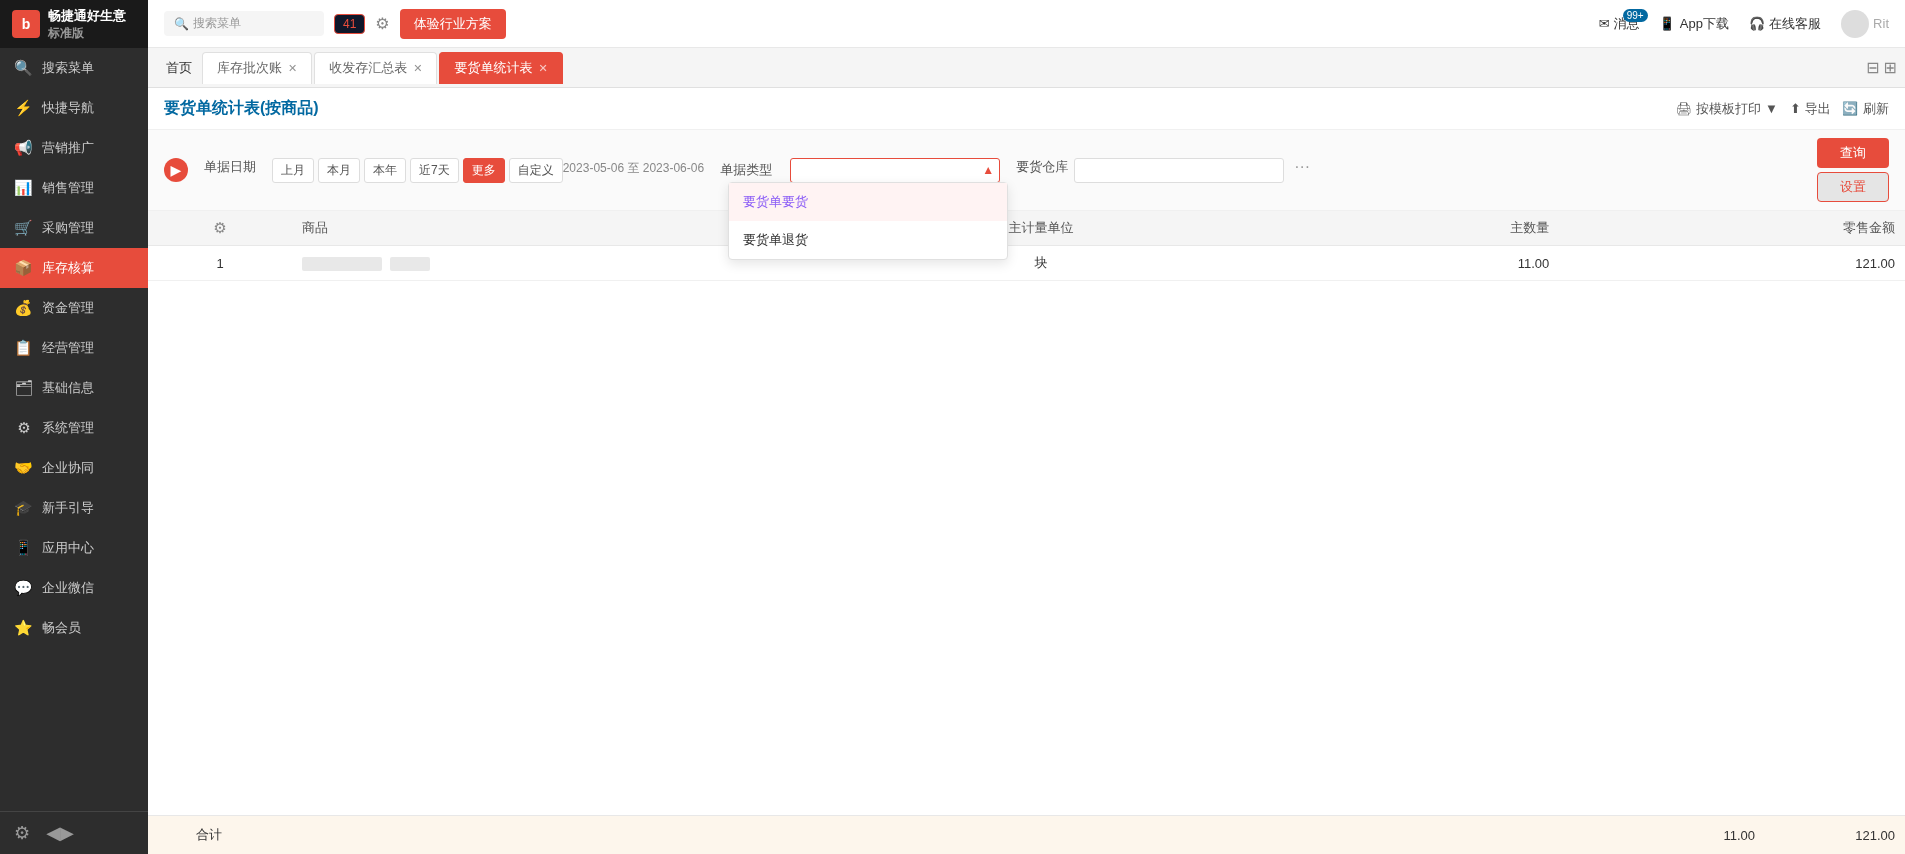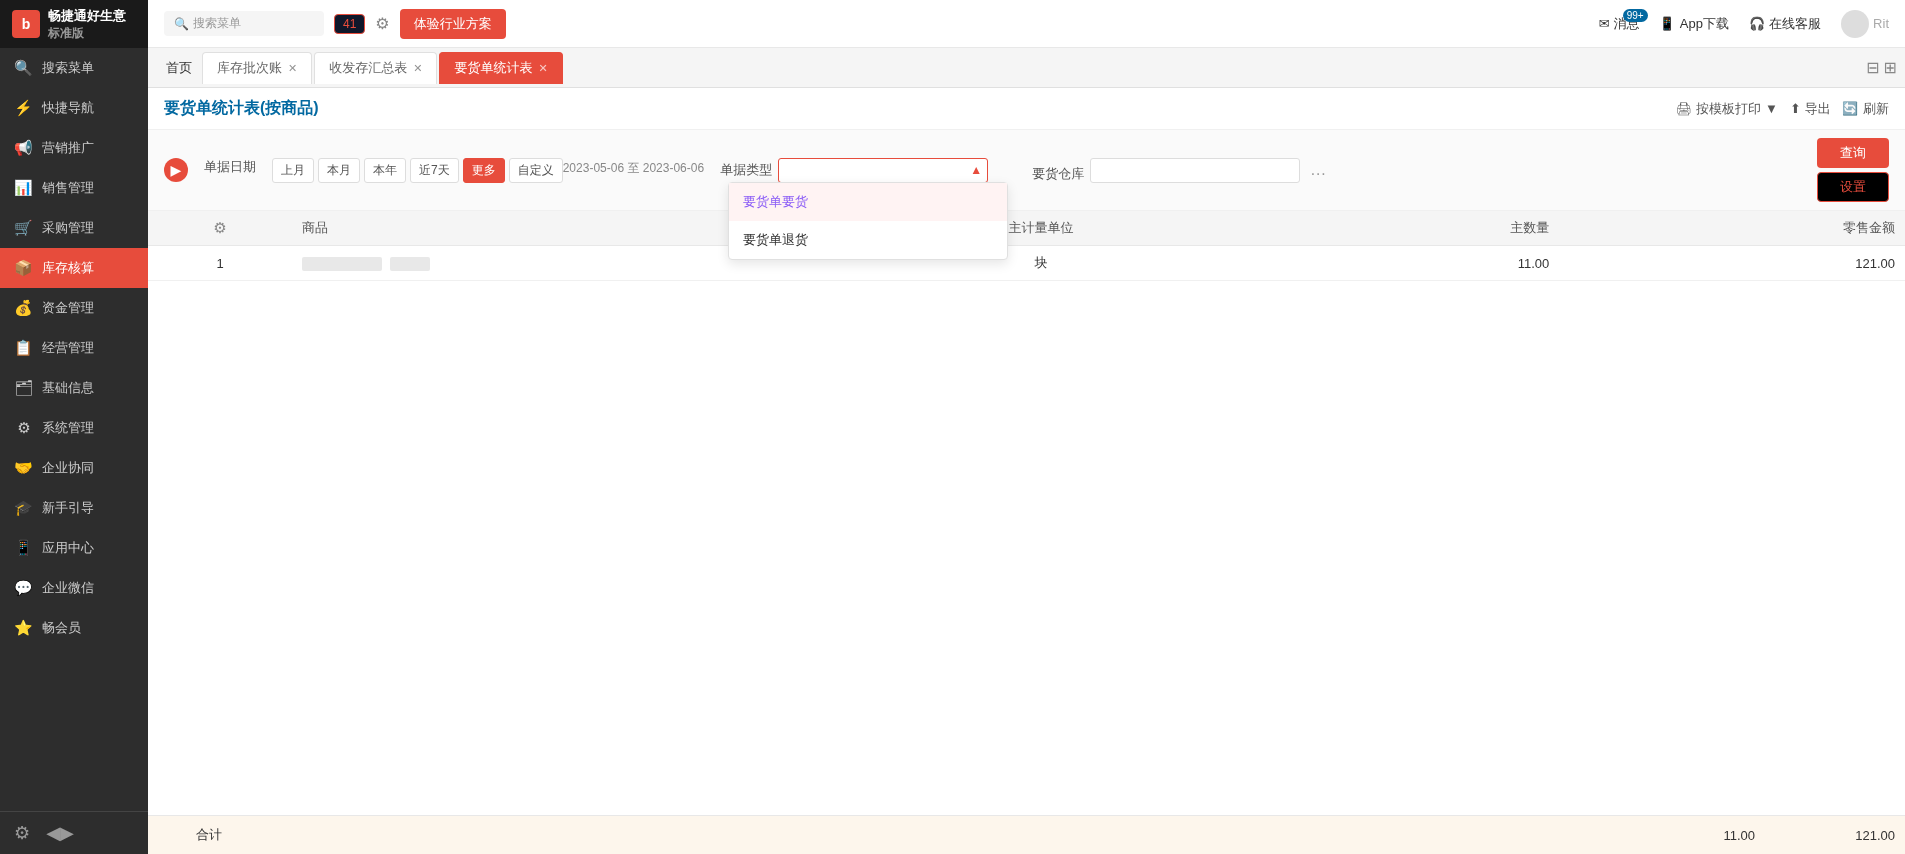--- a/index.html
+++ b/index.html
@@ -233,21 +233,21 @@
       background: #e74c3c;
       color: #fff;
       border-color: #e74c3c;
     }
     .date-range {
       font-size: 12px;
       color: #888;
       margin-top: 2px;
     }
     .filter-date-col { display: flex; flex-direction: row; }
-    .filter-type-group { display: flex; align-items: center; gap: 6px; }
+    .filter-type-group { display: flex; align-items: center; gap: 18px; }
     .filter-select {
       border: 1px solid #e74c3c;
       border-radius: 3px;
       padding: 4px 24px 4px 8px;
       font-size: 13px;
       color: #333;
       background: #fff;
       appearance: none;
       min-width: 180px;
       position: relative;
@@ -257,42 +257,42 @@
       display: flex;
       align-items: center;
     }
     .filter-select-wrap .chevron {
       position: absolute;
       right: 6px;
       color: #e74c3c;
       font-size: 12px;
       pointer-events: none;
     }
-    .filter-warehouse-group { display: flex; align-items: flex-end; gap: 6px; margin-left: 28px; }
+    .filter-warehouse-group { display: flex; align-items: flex-start; gap: 6px; }
     .filter-warehouse-input {
       border: 1px solid #ddd;
       border-radius: 3px;
       padding: 4px 24px 4px 8px;
       font-size: 13px;
       color: #333;
       background: #fff;
       min-width: 160px;
     }
     .filter-dots { color: #999; font-size: 16px; cursor: pointer; margin-left: 4px; }
     .query-btn {
       background: #e74c3c;
       color: #fff;
       border: none;
       border-radius: 4px;
       padding: 6px 18px;
       font-size: 13px;
       cursor: pointer;
     }
     .set-btn {
-      background: #000000;
+      background: #e5e5e5;
       color: #e74c3c;
       border: 1px solid #e74c3c;
       border-radius: 4px;
       padding: 5px 22px;
       font-size: 13px;
       cursor: pointer;
     }
     .filter-buttons { display: flex; flex-direction: column; gap: 4px; margin-left: auto; }
 
     

